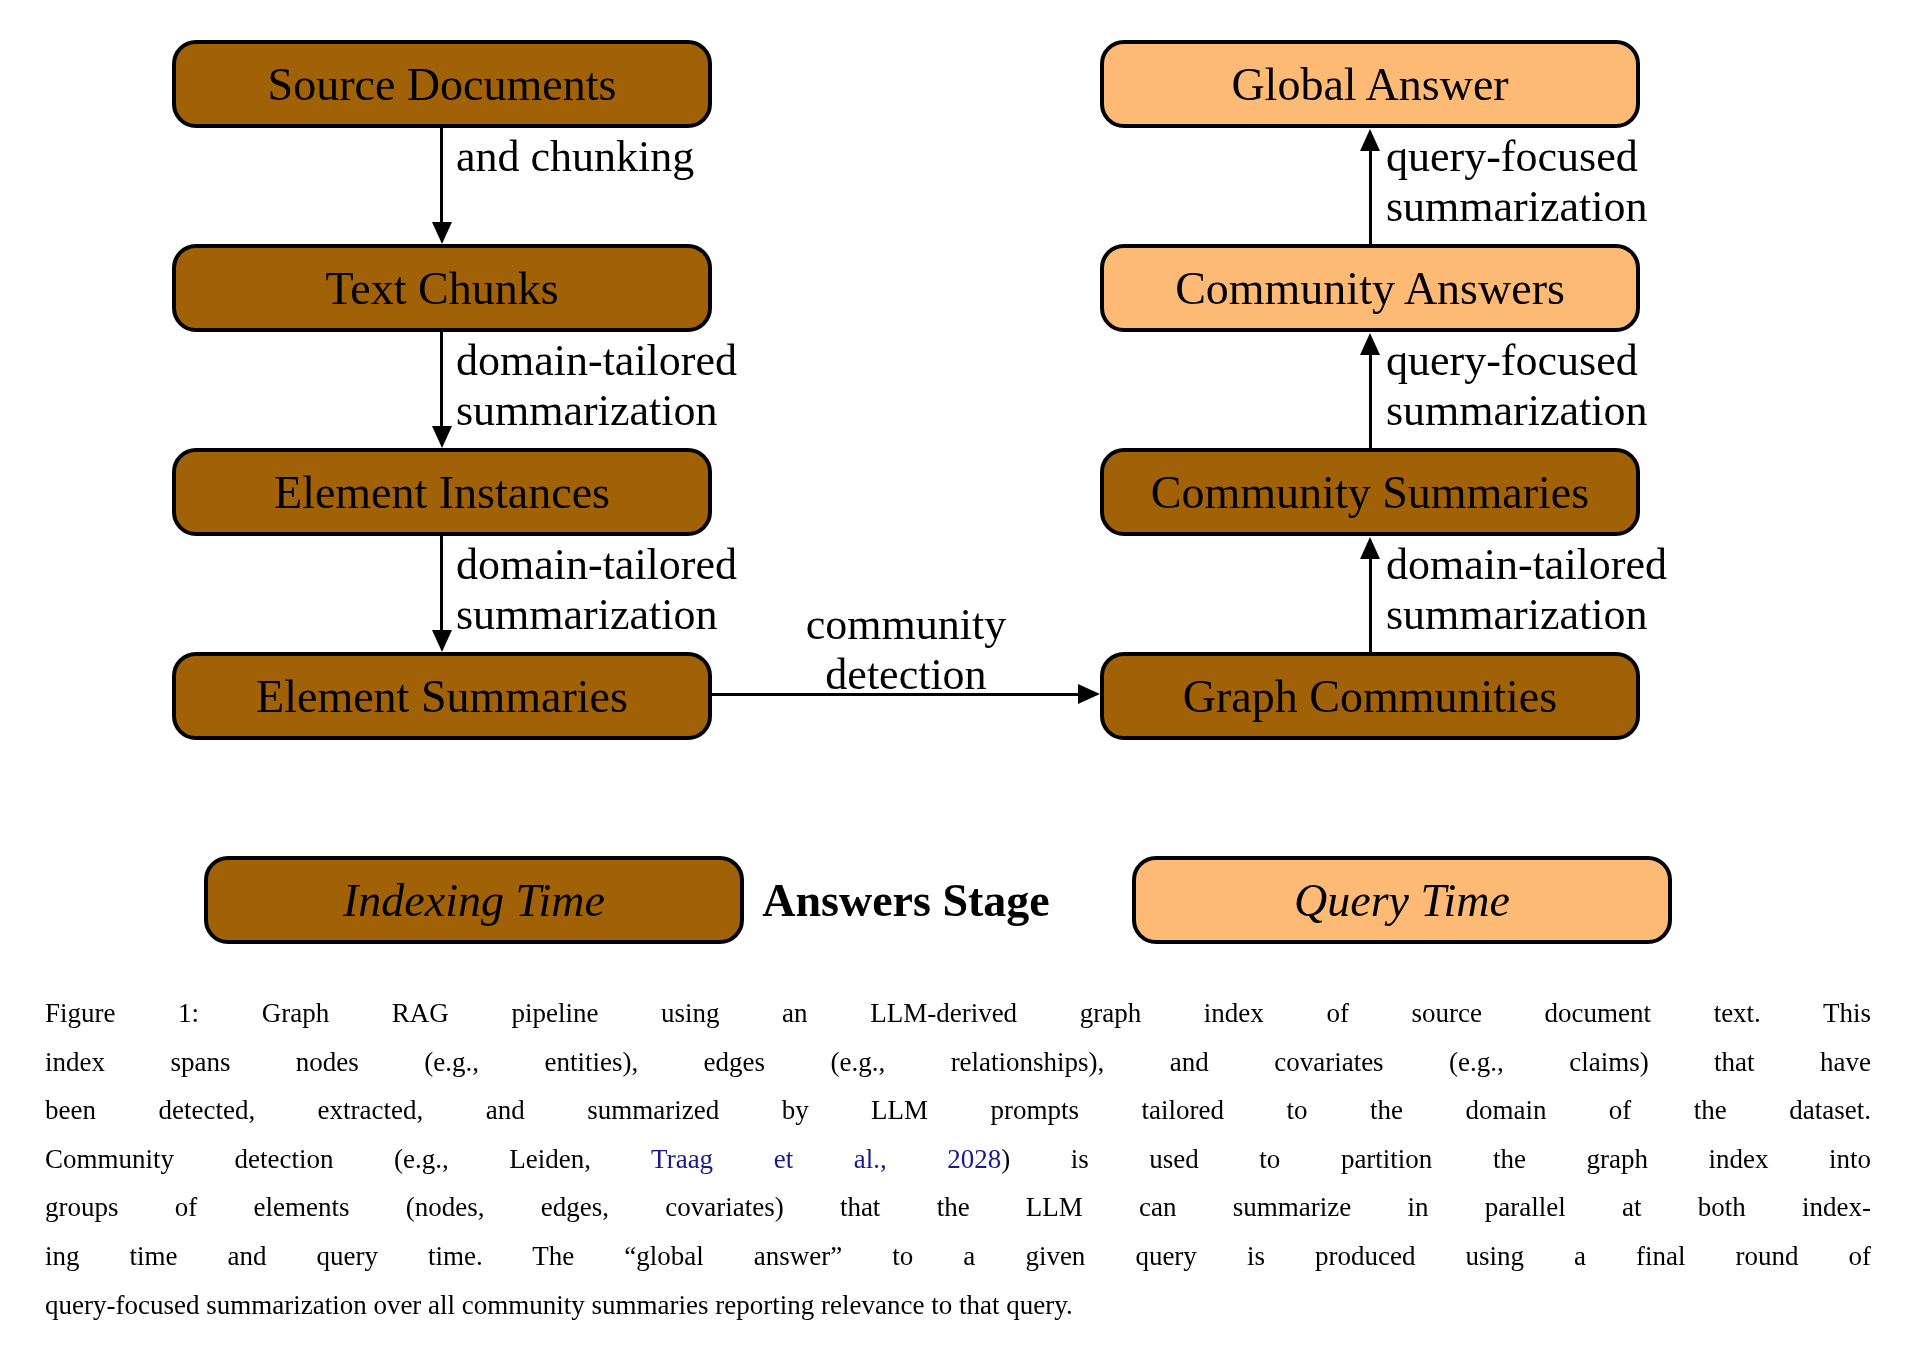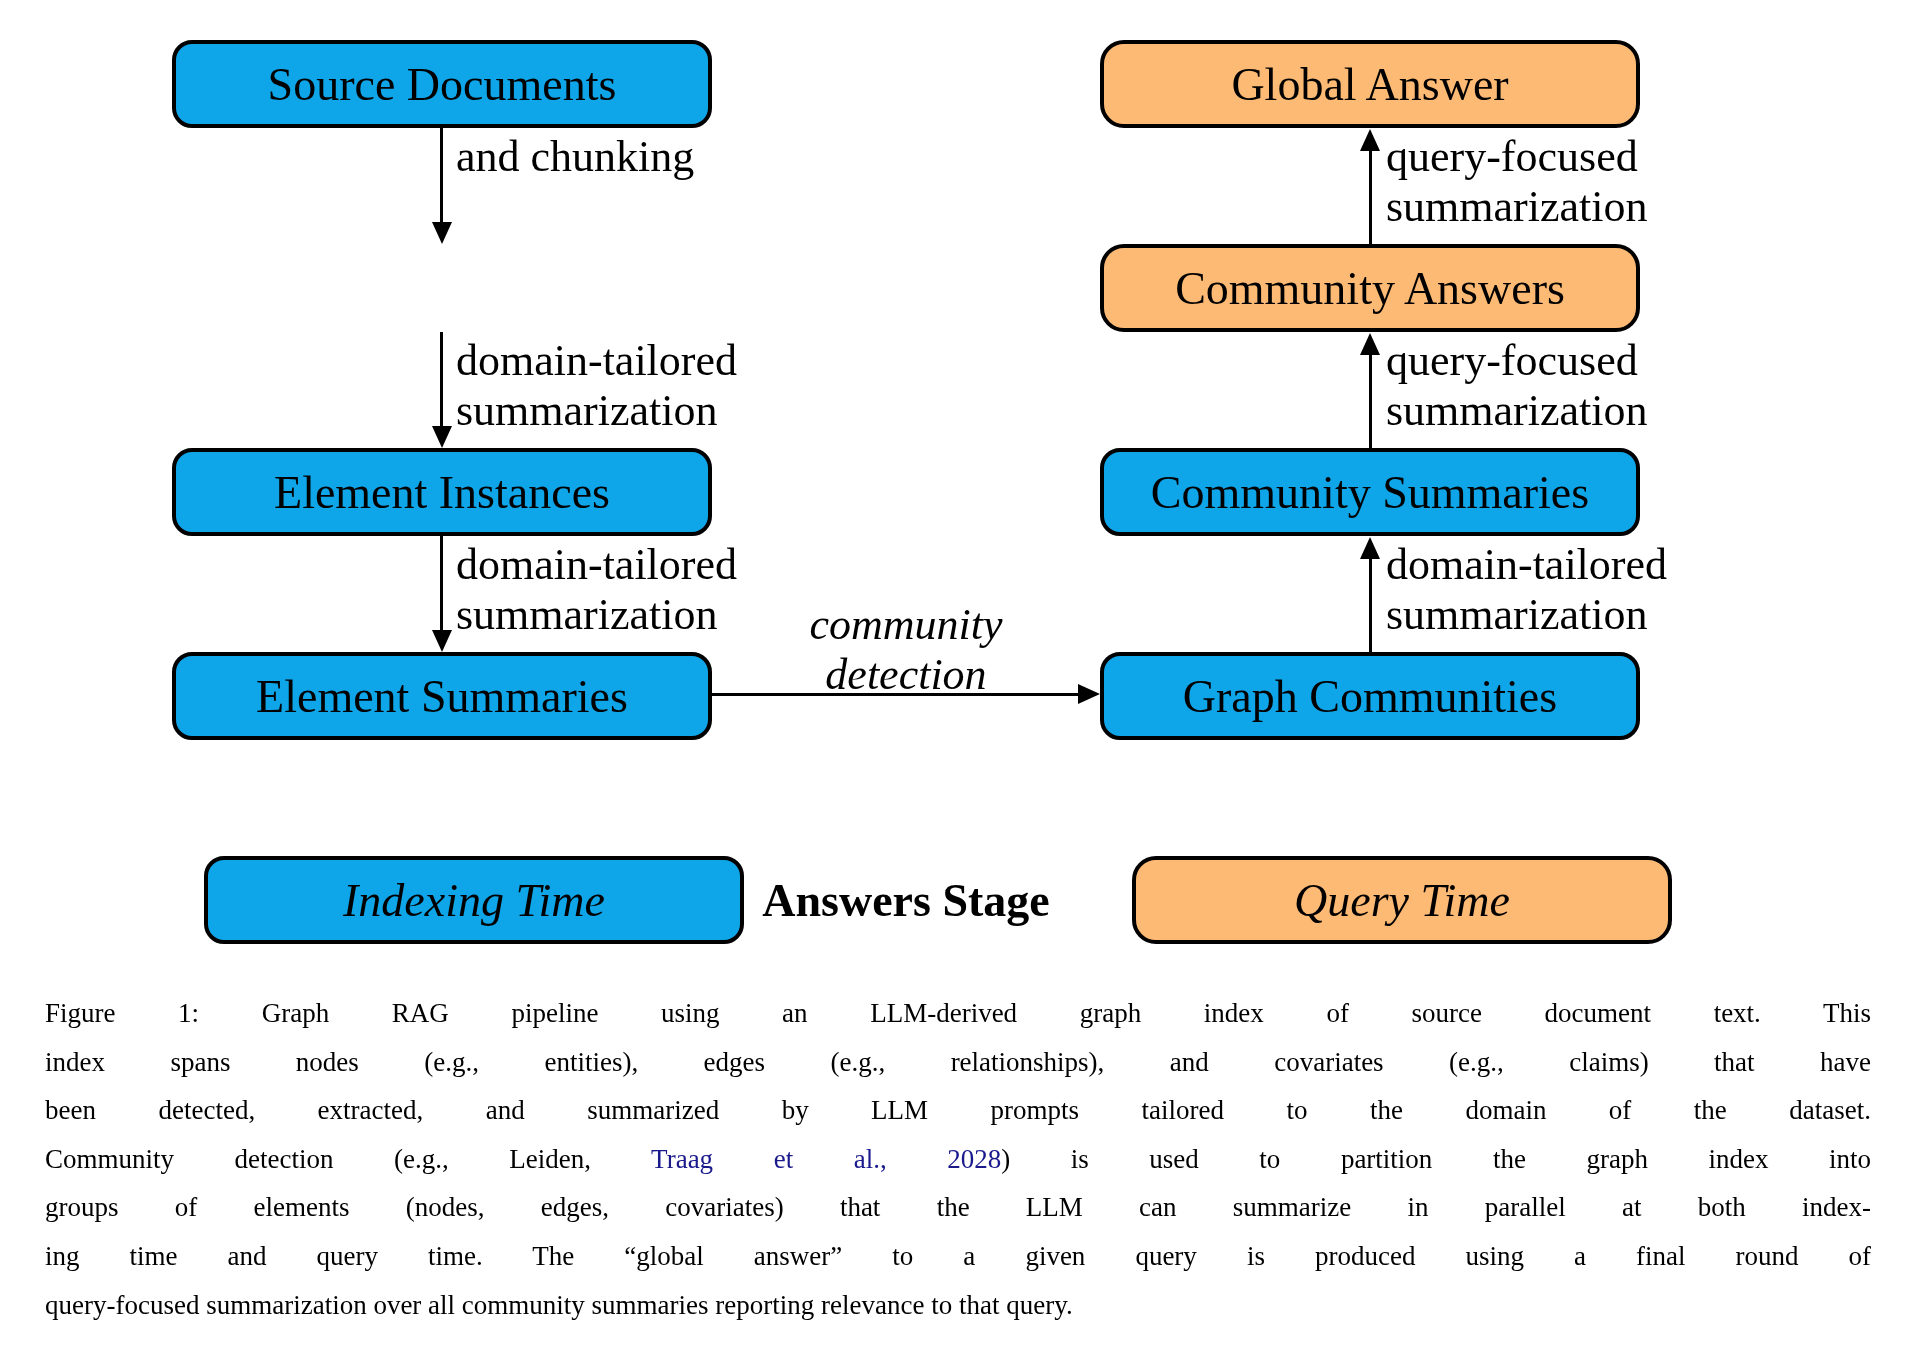--- a/index.html
+++ b/index.html
@@ -10,41 +10,41 @@
   }
   .canvas{position:relative;width:1916px;height:1368px;}
 
   
   .box{
     position:absolute;width:540px;height:88px;box-sizing:border-box;
     border:4px solid #000;border-radius:24px;
     display:flex;align-items:center;justify-content:center;
     font-size:46px;white-space:nowrap;
   }
-  .lav{background:#0ea5e9;border-radius:20px;}
+  .lav{background:#a16207;}
   .grn{background:#fdba74;}
   .italic{font-style:italic;margin-left:32px;}
 
   
   .vline{position:absolute;width:3px;background:#000;}
   .hline{position:absolute;height:3px;background:#000;}
   .ah-down{position:absolute;width:0;height:0;
     border-left:10px solid transparent;border-right:10px solid transparent;
     border-top:22px solid #000;}
   .ah-up{position:absolute;width:0;height:0;
     border-left:10px solid transparent;border-right:10px solid transparent;
     border-bottom:22px solid #000;}
   .ah-right{position:absolute;width:0;height:0;
     border-top:10px solid transparent;border-bottom:10px solid transparent;
     border-left:22px solid #000;}
 
   
   .elabel{position:absolute;font-size:44px;line-height:50px;white-space:nowrap;}
   .center-label{position:absolute;left:712px;width:388px;top:600px;
-    font-size:44px;line-height:50px;text-align:center;font-style:italic;}
+    font-size:44px;line-height:50px;text-align:center;}
 
   
   .stage-label{
     position:absolute;left:712px;width:388px;top:856px;height:88px;
     display:flex;align-items:center;justify-content:center;
     font-size:46px;font-weight:bold;white-space:nowrap;
   }
 
   
   .caption{
@@ -53,20 +53,21 @@
   }
   .caption-line{text-align:justify;text-align-last:justify;}
   .caption-line.last{text-align-last:left;}
 </style>
 </head>
 <body>
 
 <div class="canvas">
 
   <div class="box lav" style="left:172px;top:40px">Source Documents</div>
+  <div class="box lav" style="left:172px;top:244px">Text Chunks</div>
   <div class="box lav" style="left:172px;top:448px">Element Instances</div>
   <div class="box lav" style="left:172px;top:652px">Element Summaries</div>
 
   <div class="box grn" style="left:1100px;top:40px">Global Answer</div>
   <div class="box grn" style="left:1100px;top:244px">Community Answers</div>
   <div class="box lav" style="left:1100px;top:448px">Community Summaries</div>
   <div class="box lav" style="left:1100px;top:652px">Graph Communities</div>
 
   <div class="vline" style="left:440px;top:128px;height:94px"></div>
   <div class="ah-down" style="left:432px;top:222px"></div>

